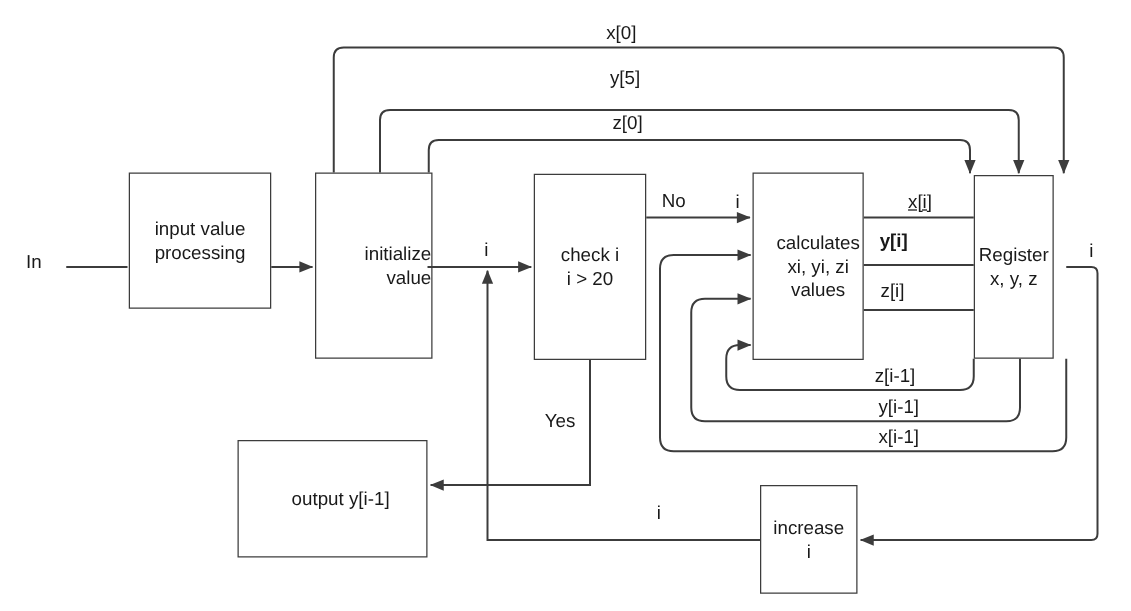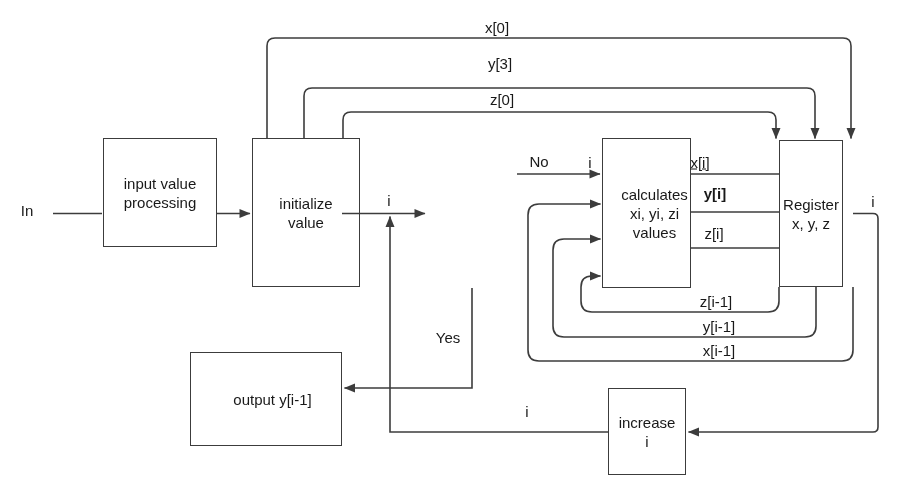--- a/index.html
+++ b/index.html
@@ -50,25 +50,29 @@
     <path class="edge" d="M779,287 V301 Q779,312 768,312 H592 Q581,312 581,301 V287 Q581,276 592,276 H600.5" marker-end="url(#arw)"></path>
     <path class="edge" d="M816,287 V326 Q816,337 805,337 H564 Q553,337 553,326 V250 Q553,239 564,239 H600.5" marker-end="url(#arw)"></path>
     <path class="edge" d="M853,287 V350 Q853,361 842,361 H539 Q528,361 528,350 V215 Q528,204 539,204 H600.5" marker-end="url(#arw)"></path>
   </svg>
 
   <div class="node" style="left:103px;top:138px;width:114px;height:109px;">
     <div>input value</div>
     <div>processing</div>
   </div>
 
-  <div class="node" style="left:252px;top:138px;width:108px;height:149px;">
+  <div class="node" style="left:252px;top:138px;width:94px;height:149px;align-items:flex-end;">
     <div>initialize</div>
     <div>value</div>
   </div>
 
+  <div class="node" style="left:427px;top:139px;width:90px;height:149px;">
+    <div>check i</div>
+    <div>i &gt; 20</div>
+  </div>
 
   <div class="node" style="left:602px;top:138px;width:89px;height:150px;padding-left:16px;">
     <div>calculates</div>
     <div>xi, yi, zi</div>
     <div>values</div>
   </div>
 
   <div class="node" style="left:779px;top:140px;width:64px;height:147px;">
     <div>Register</div>
     <div>x, y, z</div>
@@ -78,26 +82,26 @@
     <div>output y[i-1]</div>
   </div>
 
   <div class="node" style="left:608px;top:388px;width:78px;height:87px;">
     <div>increase</div>
     <div>i</div>
   </div>
 
   <span class="elabel" style="left:27px;top:210px;">In</span>
   <span class="elabel" style="left:497px;top:27px;">x[0]</span>
-  <span class="elabel" style="left:500px;top:63px;">y[3]</span>
+  <span class="elabel" style="left:500px;top:63px;">y[5]</span>
   <span class="elabel" style="left:502px;top:99px;">z[0]</span>
   <span class="elabel" style="left:389px;top:200px;">i</span>
   <span class="elabel" style="left:539px;top:161px;">No</span>
   <span class="elabel" style="left:590px;top:162px;">i</span>
-  <span class="elabel" style="left:700px;top:162px;text-decoration:underline;">x[i]</span>
+  <span class="elabel" style="left:736px;top:162px;text-decoration:underline;">x[i]</span>
   <span class="elabel" style="left:715px;top:193px;font-weight:bold;">y[i]</span>
   <span class="elabel" style="left:714px;top:233px;">z[i]</span>
   <span class="elabel" style="left:873px;top:201px;">i</span>
   <span class="elabel" style="left:716px;top:301px;">z[i-1]</span>
   <span class="elabel" style="left:719px;top:326px;">y[i-1]</span>
   <span class="elabel" style="left:719px;top:350px;">x[i-1]</span>
   <span class="elabel" style="left:448px;top:337px;">Yes</span>
   <span class="elabel" style="left:527px;top:411px;">i</span>
 
 </div>

